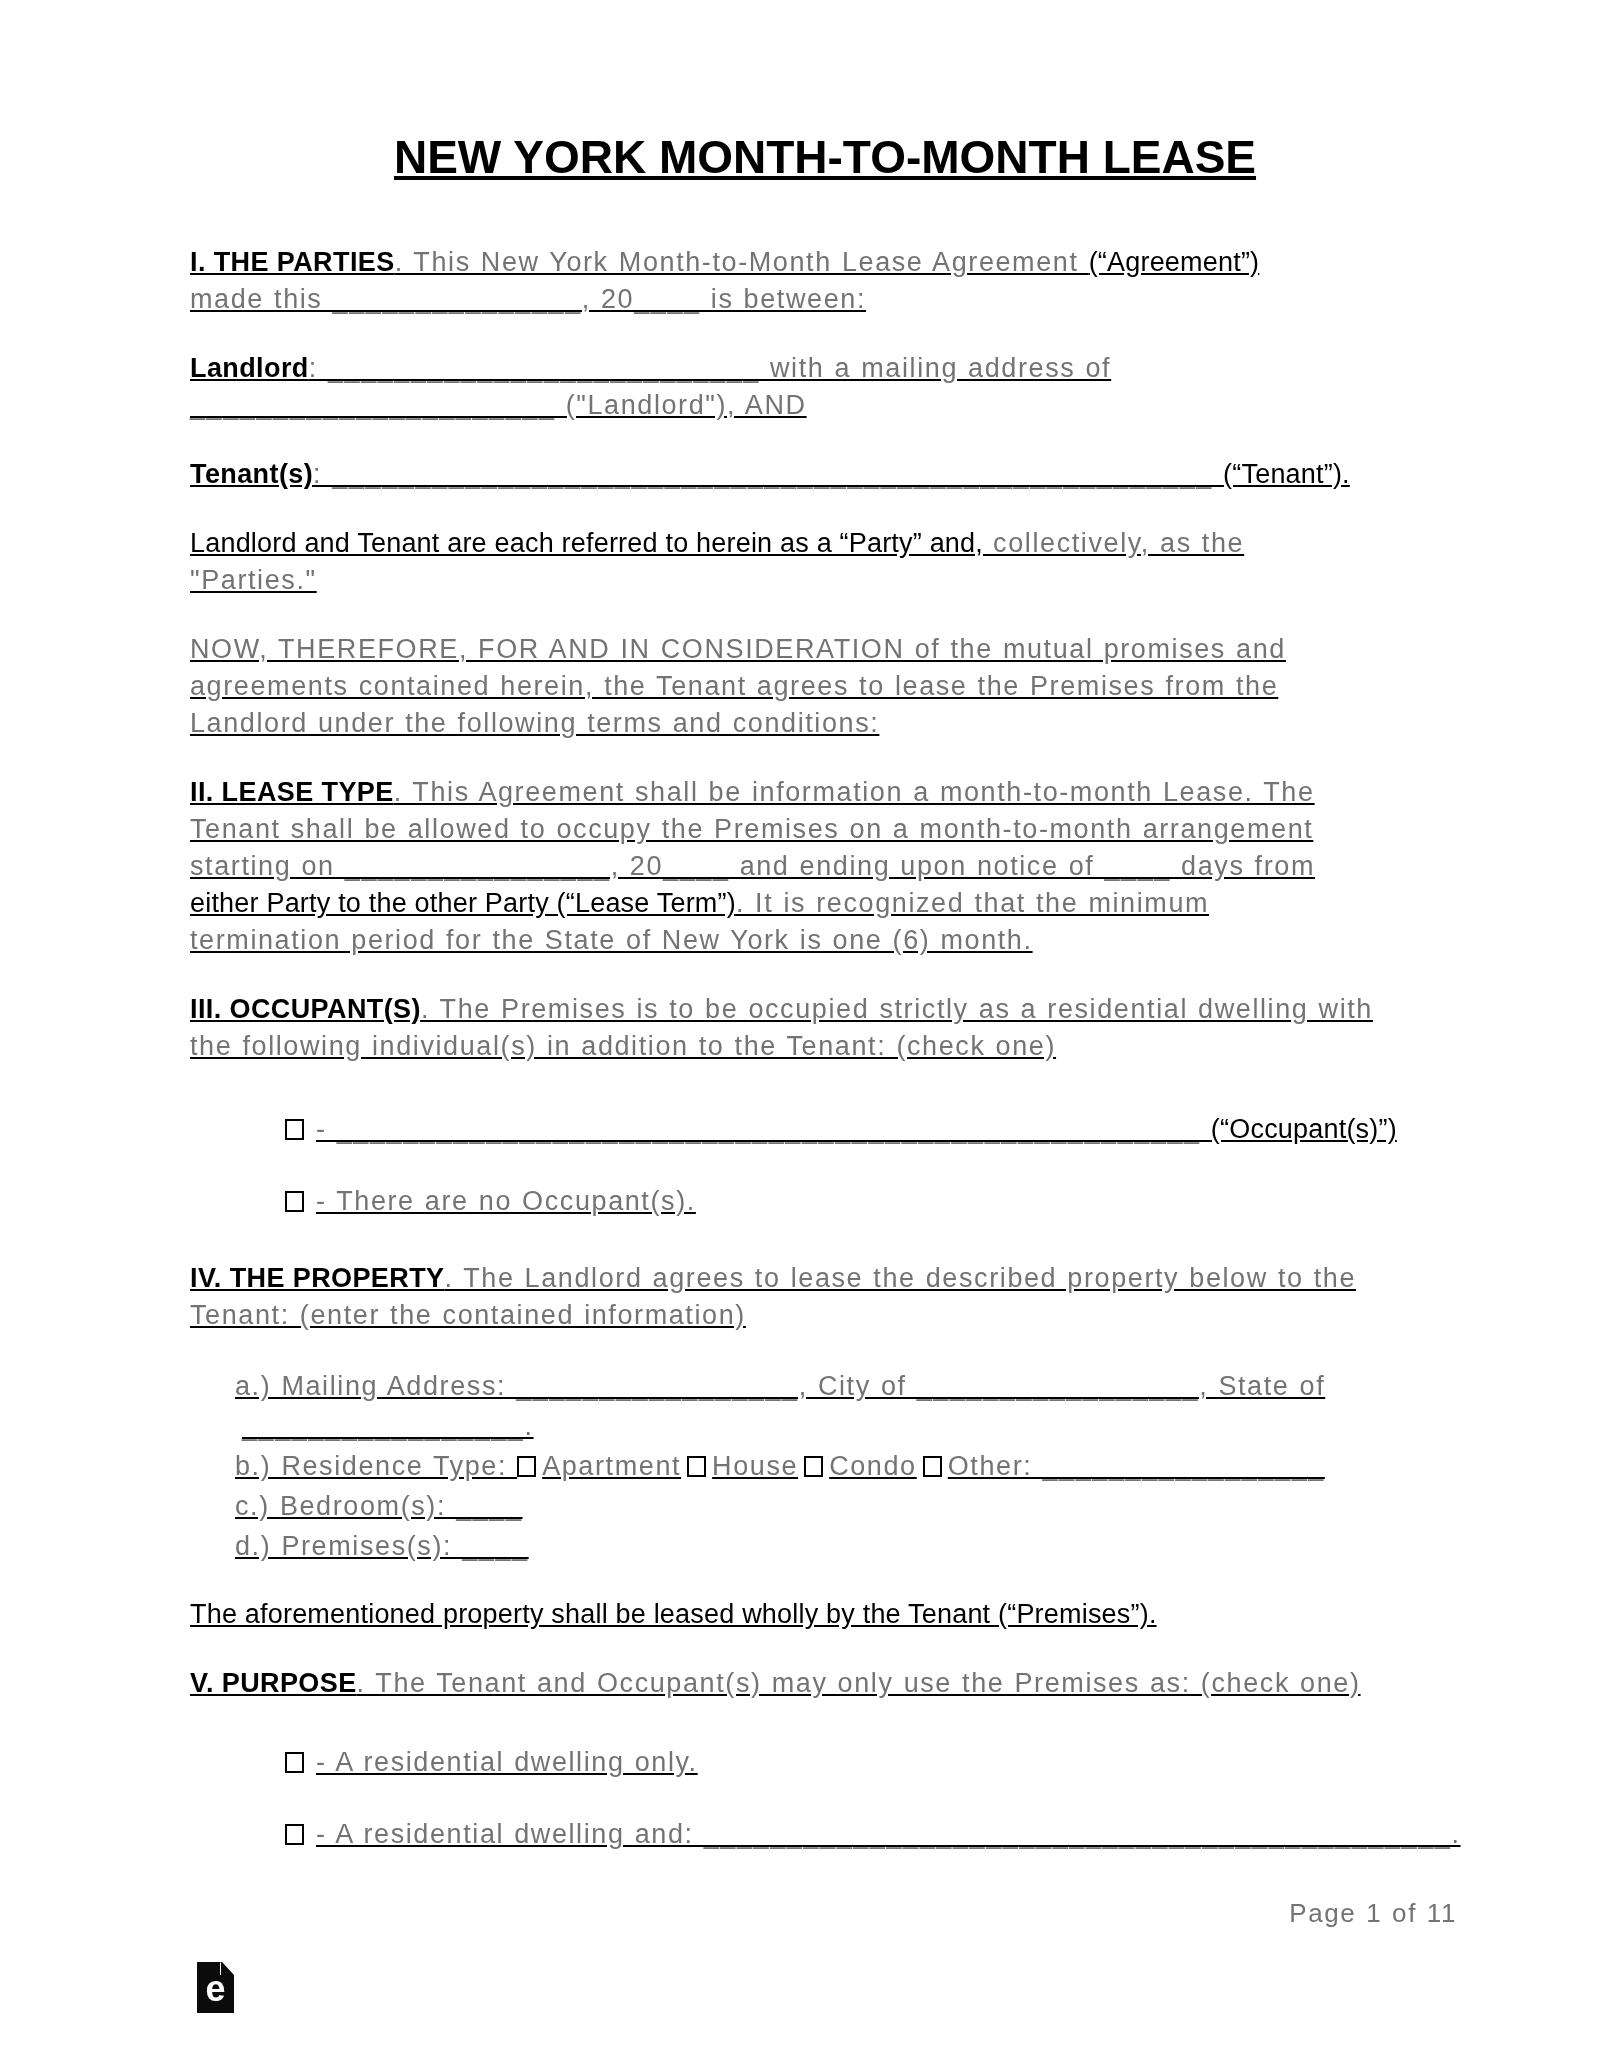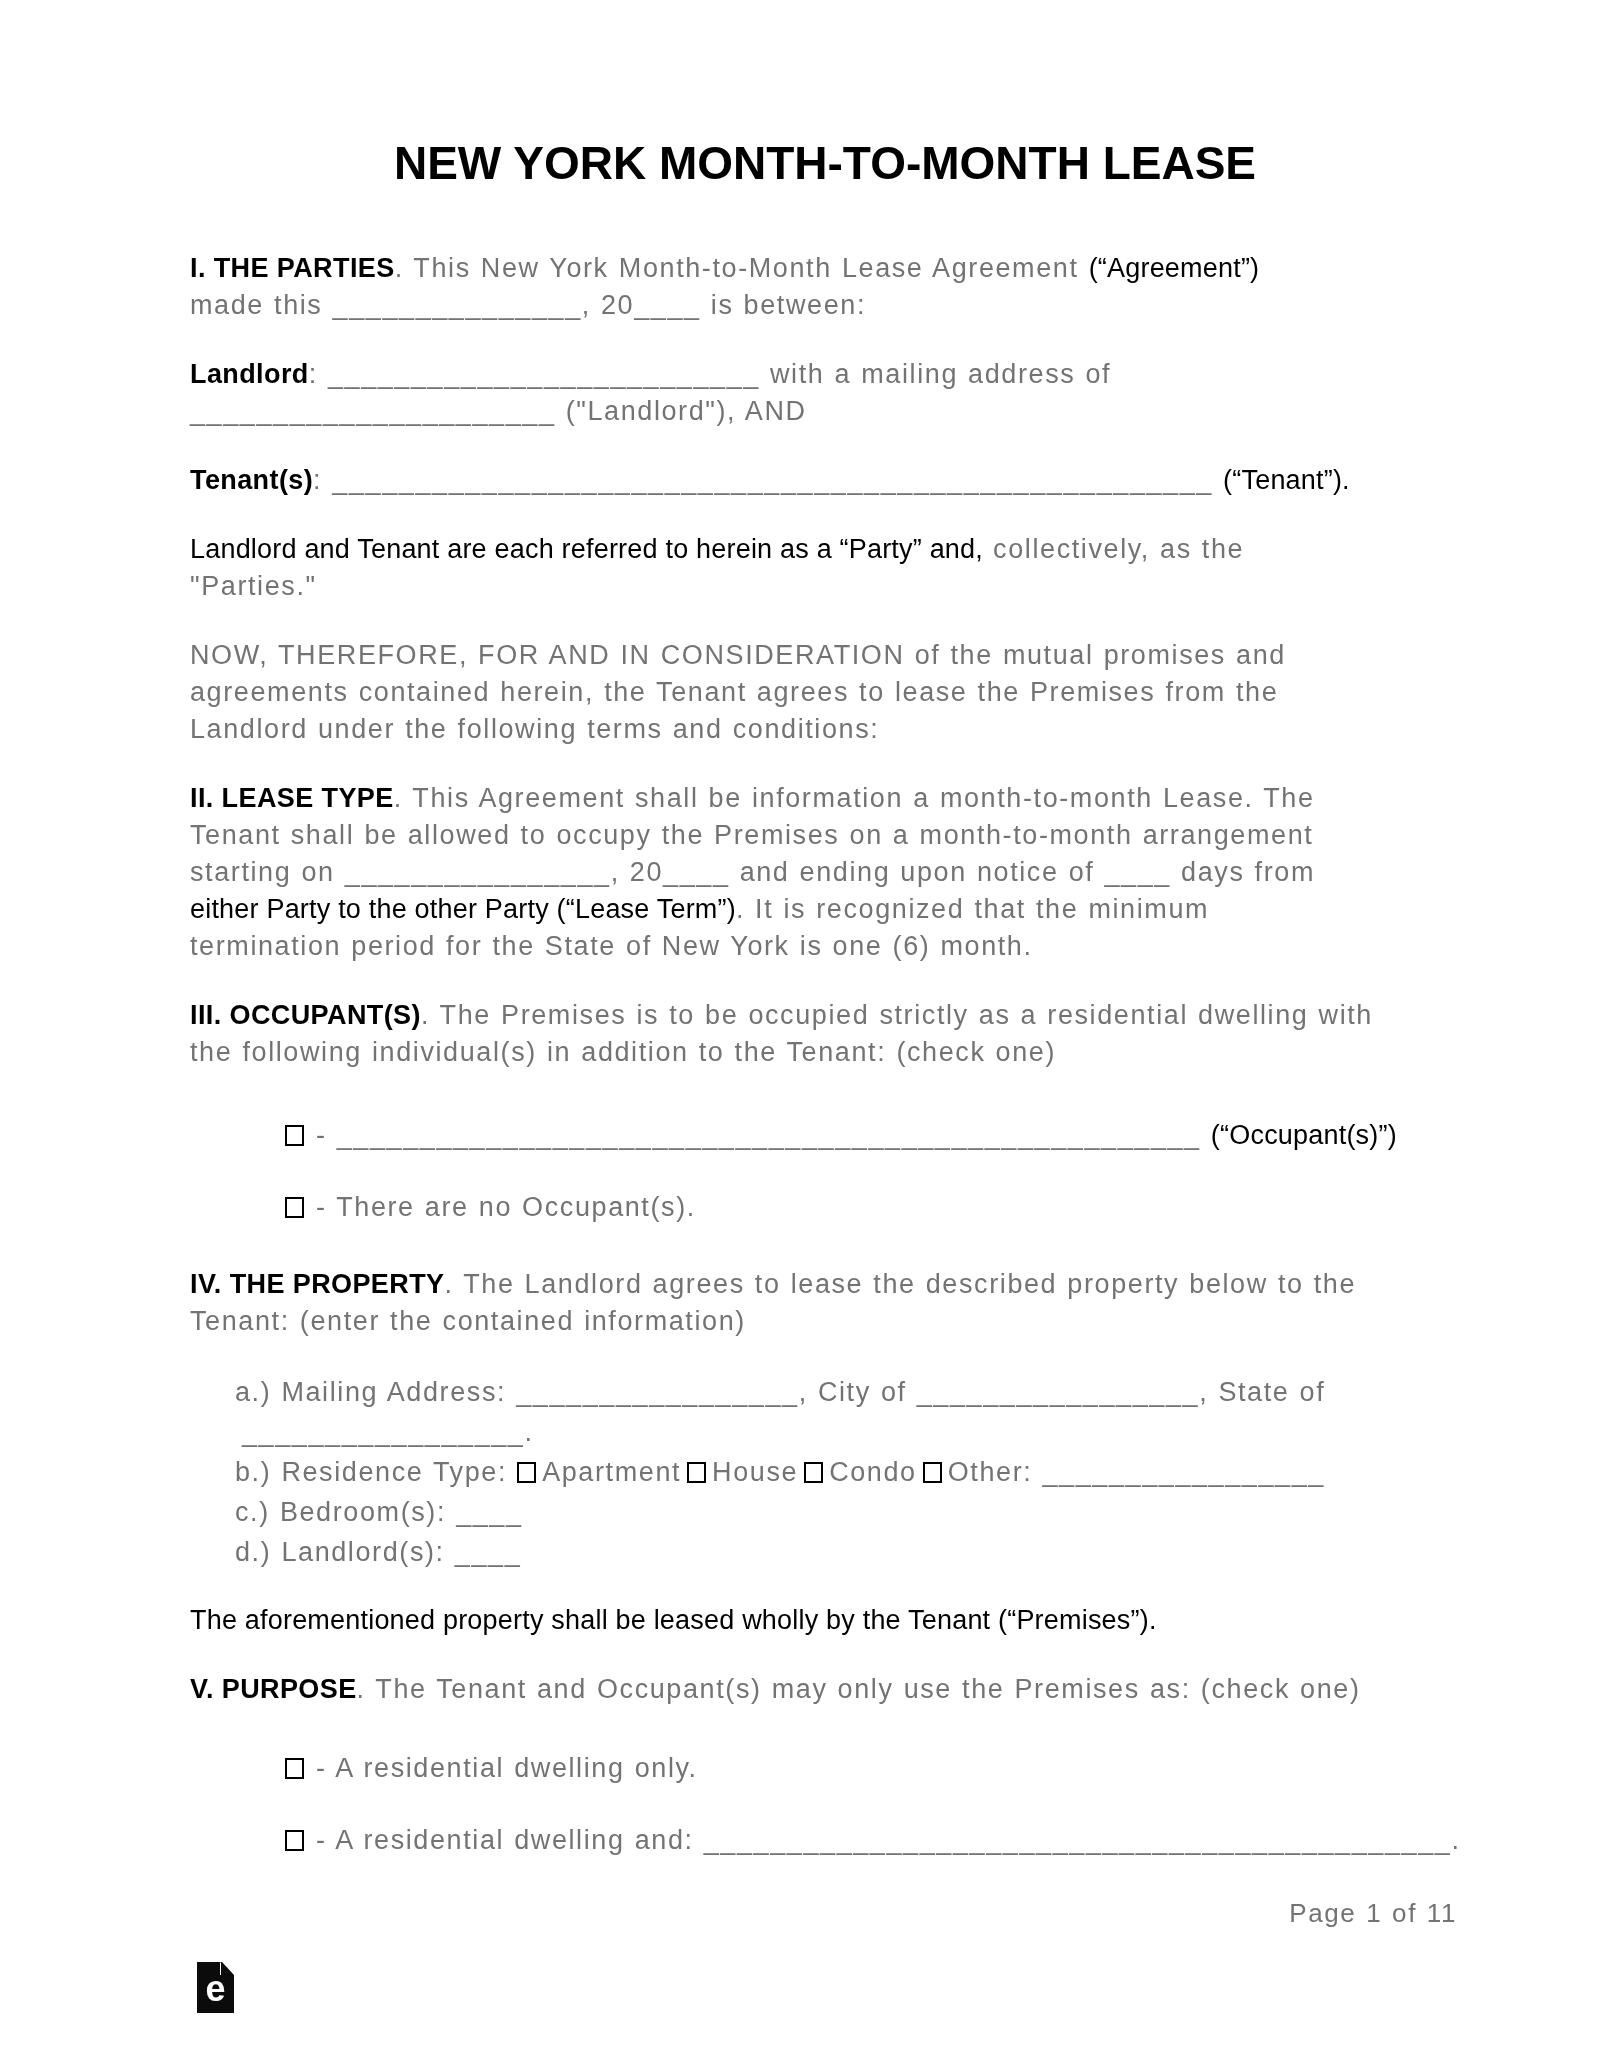--- a/index.html
+++ b/index.html
@@ -7,22 +7,23 @@
     position:relative;
     width:1600px; height:2070px;
     margin:0 auto;
     background:#ffffff;
     font-family:"Liberation Sans", sans-serif;
     color:#000;
     overflow:hidden;
   }
   .content {
     position:absolute;
-    left:190px; top:138px;
+    left:190px; top:132px;
     width:1270px;
+    text-decoration:underline;
   }
   .doc-title {
     margin:0 0 62px 0;
     font-size:46px;
     line-height:50px;
     font-weight:bold;
     text-align:center;
     letter-spacing:0px;
     white-space:nowrap;
   }
@@ -144,21 +145,21 @@
     <div class="blk">
       <div class="ln"><span class="b">IV. THE PROPERTY</span><span class="t">. The Landlord agrees to lease the described property below to the</span></div>
       <div class="ln"><span class="t">Tenant: (enter the contained information)</span></div>
     </div>
 
     <div class="list">
       <div class="ln li"><span class="t">a.) Mailing Address: _________________, City of _________________, State of</span></div>
       <div class="ln li2"><span class="t">_________________.</span></div>
       <div class="ln li"><span class="t">b.) Residence Type: </span><span class="cb"></span><span class="t cb-mid" style="margin:0 6px;">Apartment</span><span class="cb"></span><span class="t" style="margin:0 6px;">House</span><span class="cb"></span><span class="t" style="margin:0 6px;">Condo</span><span class="cb"></span><span class="t" style="margin-left:6px;">Other: _________________</span></div>
       <div class="ln li"><span class="t">c.) Bedroom(s): ____</span></div>
-      <div class="ln li"><span class="t">d.) Landlord(s): ____</span></div>
+      <div class="ln li"><span class="t">d.) Premises(s): ____</span></div>
     </div>
 
     <div class="blk">
       <div class="ln"><span class="a">The aforementioned property shall be leased wholly by the Tenant (“Premises”).</span></div>
     </div>
 
     <div class="blk mb-v" style="margin-bottom:42px;">
       <div class="ln"><span class="b">V. PURPOSE</span><span class="t">. The Tenant and Occupant(s) may only use the Premises as: (check one)</span></div>
     </div>
 

